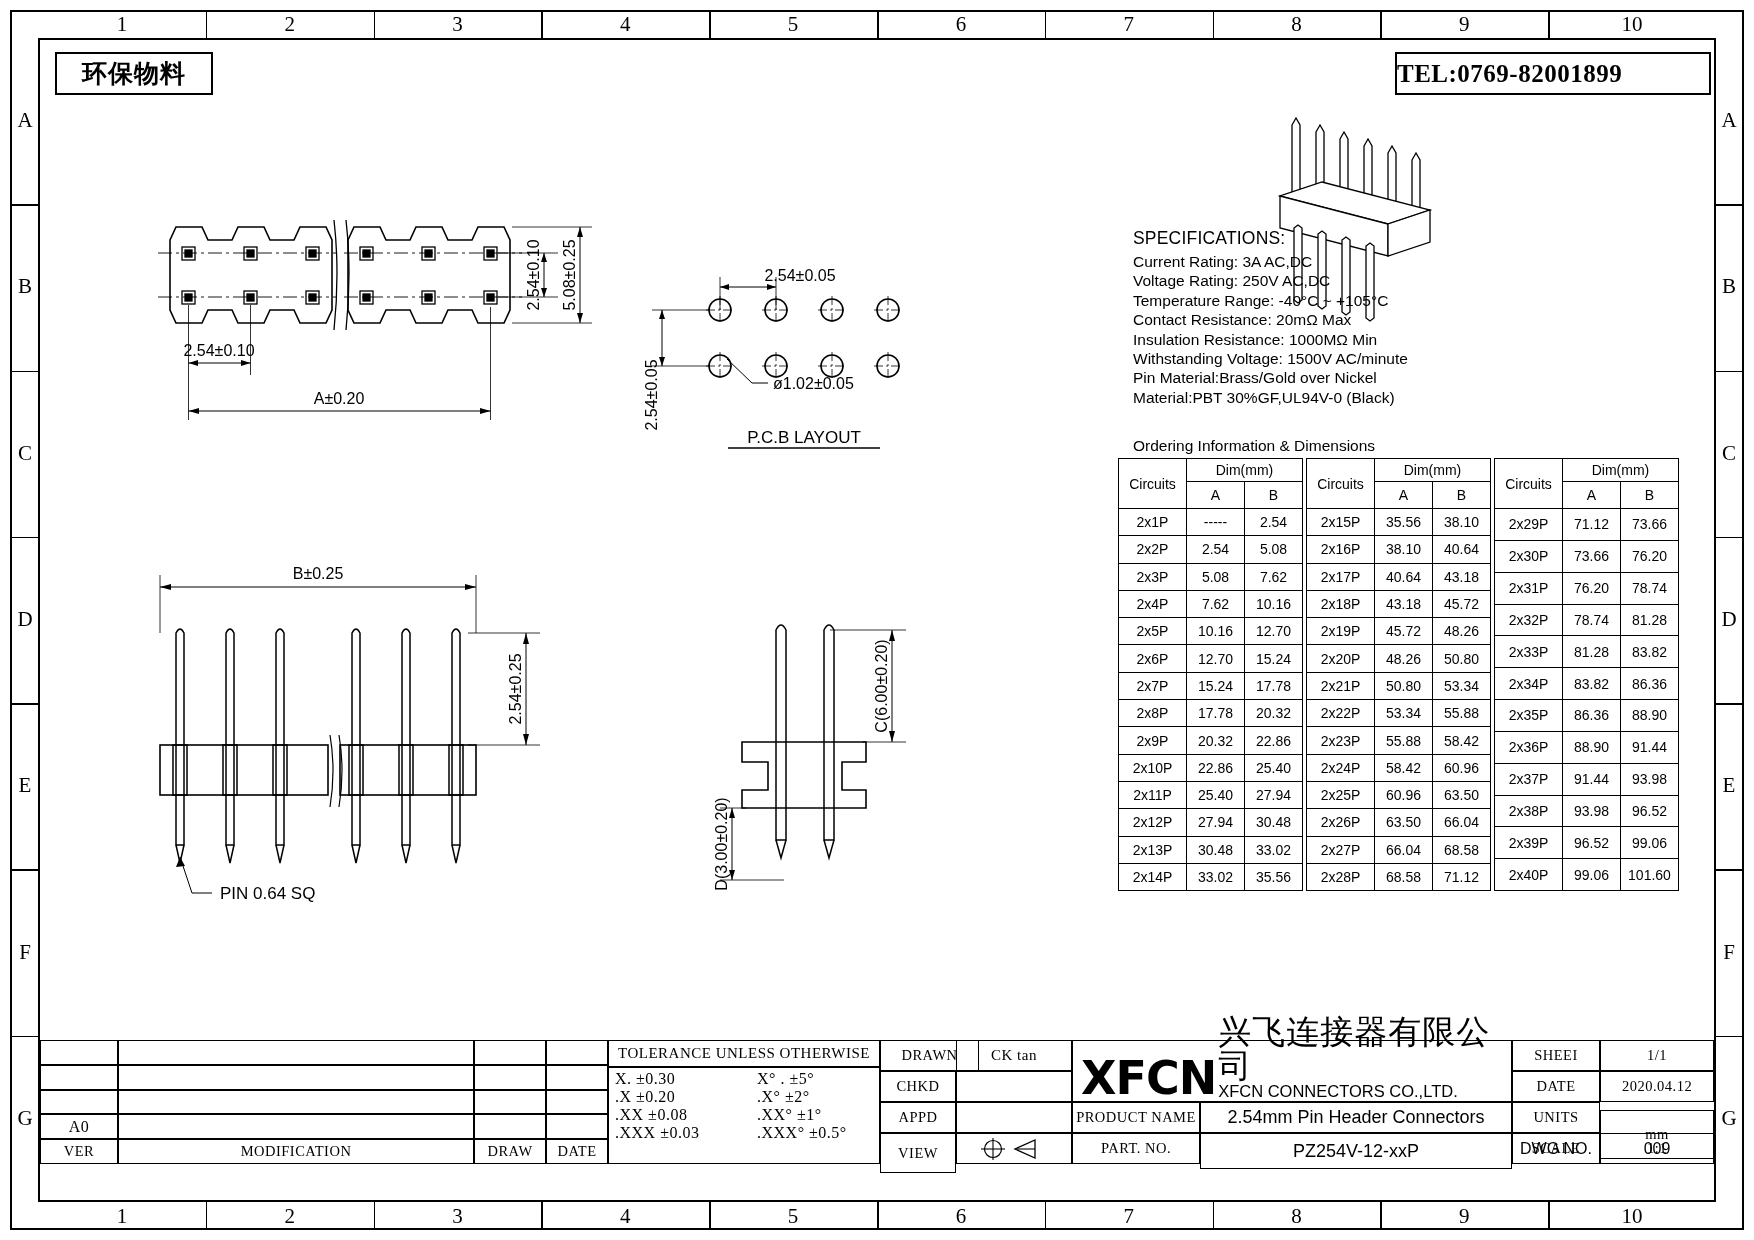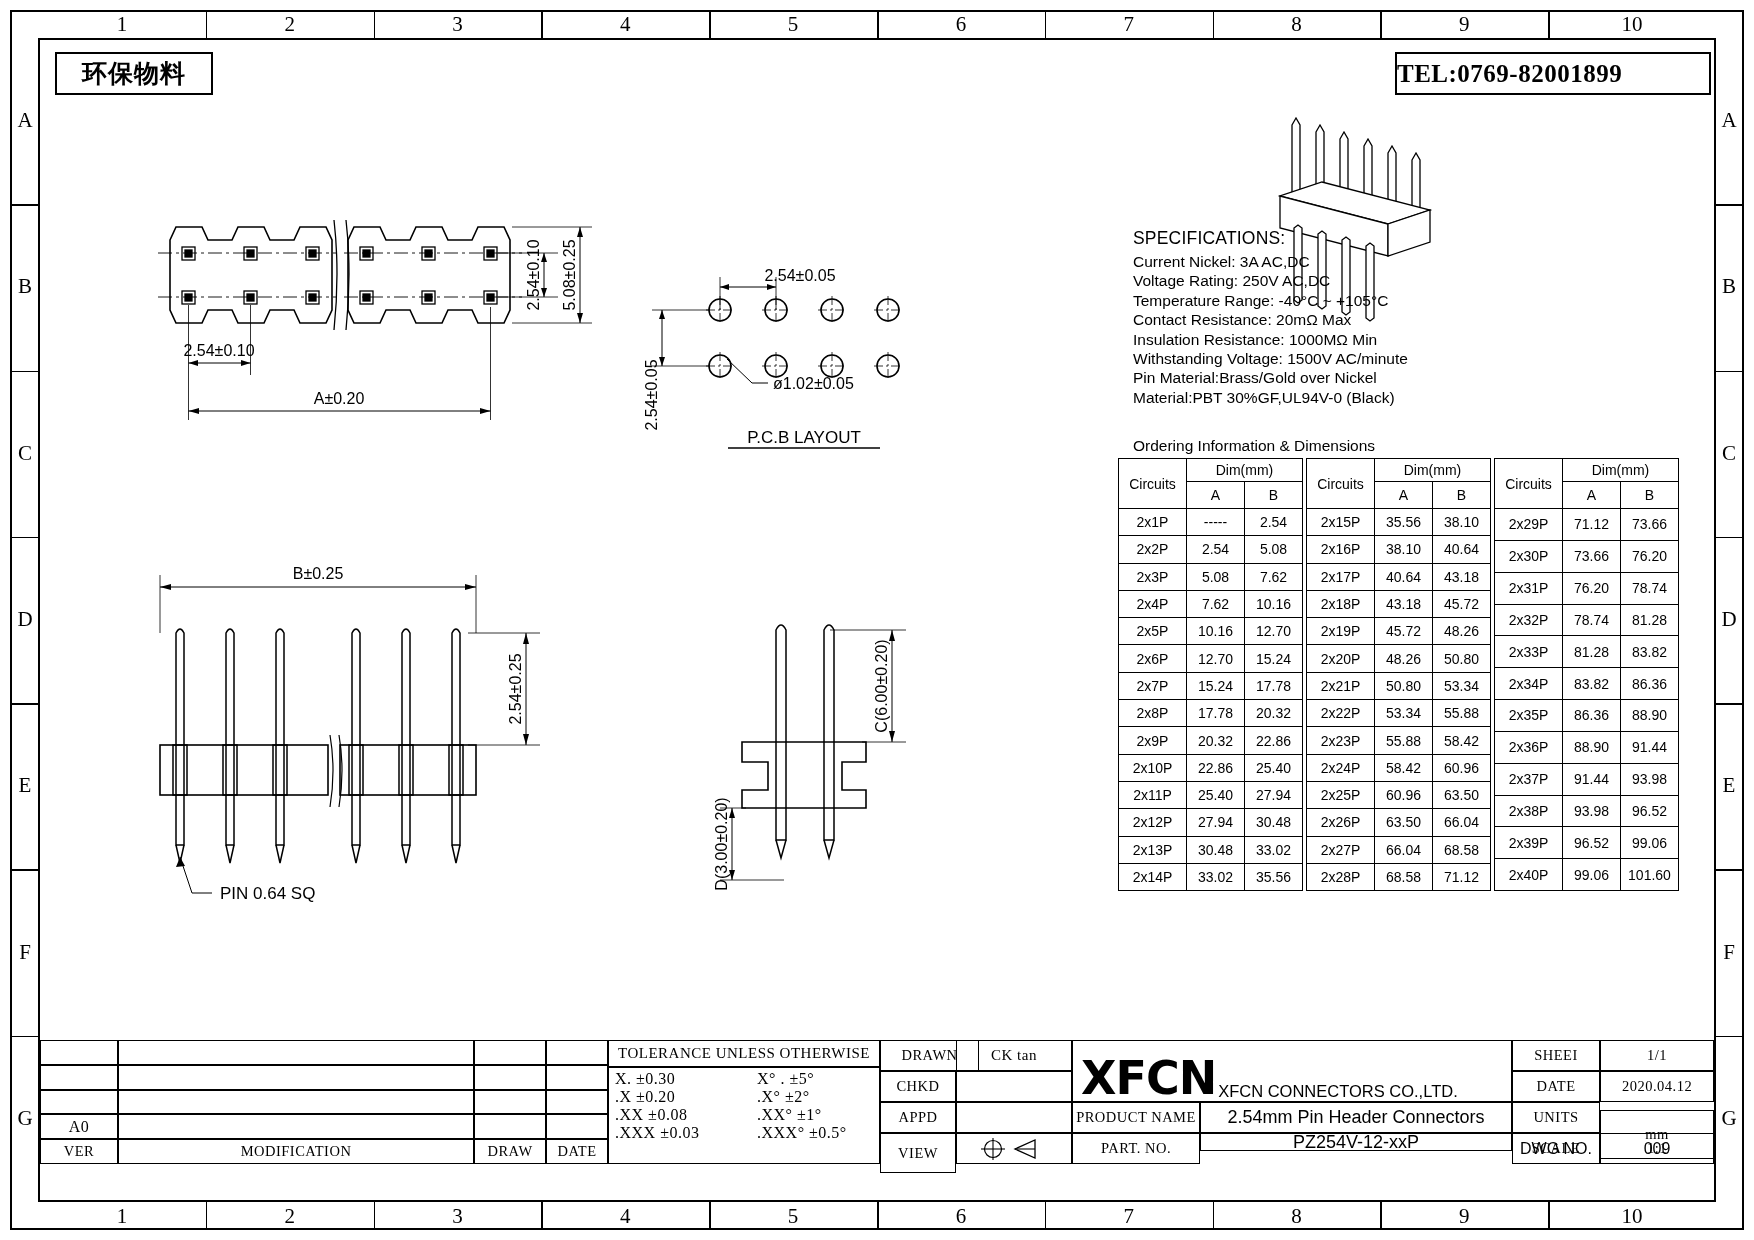--- a/index.html
+++ b/index.html
@@ -376,21 +376,21 @@
         <path d="M48,134 L52,131 L56,134 L56,206 L52,209 L48,206 Z"></path>
         <path d="M72,140 L76,137 L80,140 L80,212 L76,215 L72,212 Z"></path>
         <path d="M96,146 L100,143 L104,146 L104,218 L100,221 L96,218 Z"></path>
       </g>
     </g>
   </svg>
 
   <div id="specs">
     <div class="hd">SPECIFICATIONS:</div>
     <div id="spec-lines">
-        <div class="ln">Current Nickel: 3A AC,DC</div>
+        <div class="ln">Current Rating: 3A AC,DC</div>
         <div class="ln">Voltage Rating: 250V AC,DC</div>
         <div class="ln">Temperature Range: -40°C ~ +105°C</div>
         <div class="ln">Contact Resistance: 20mΩ Max</div>
         <div class="ln">Insulation Resistance: 1000MΩ Min</div>
         <div class="ln">Withstanding Voltage: 1500V AC/minute</div>
         <div class="ln">Pin Material:Brass/Gold over Nickel</div>
         <div class="ln">Material:PBT 30%GF,UL94V-0 (Black)</div>
       </div>
   </div>
   <div id="ordering-title">Ordering Information &amp; Dimensions</div>
@@ -717,35 +717,36 @@
         <line x1="10" y1="12" x2="34" y2="12" stroke="#000" stroke-width="1.1"></line>
         <path d="M64,3 L64,21 L44,12 Z" fill="none" stroke="#000" stroke-width="1.3"></path>
         <line x1="44" y1="12" x2="64" y2="12" stroke="#000" stroke-width="1.1"></line>
       </svg>
     </div>
 
     <div class="cell" style="left:1032px;top:0;width:440px;height:62px;">
       <div style="display:flex;align-items:flex-end;height:100%;padding-left:8px;">
         <span id="logo-xfcn">XFCN</span>
         <span style="display:inline-block;margin-left:2px;padding-bottom:1px;">
+          <span id="logo-cn" style="display:block;">兴飞连接器有限公司</span>
           <span id="logo-en" style="display:block;">XFCN CONNECTORS CO.,LTD.</span>
         </span>
       </div>
     </div>
 
     <div class="cell ctr" style="left:1032px;top:62px;width:128px;height:31px;">
       <span class="lbl">PRODUCT NAME</span>
     </div>
     <div class="cell ctr" style="left:1160px;top:62px;width:312px;height:31px;">
       <span style="font-size:18px;">2.54mm Pin Header Connectors</span>
     </div>
     <div class="cell ctr" style="left:1032px;top:93px;width:128px;height:31px;">
       <span class="lbl">PART. NO.</span>
     </div>
-    <div class="cell ctr" style="left:1160px;top:93px;width:312px;height:18px;">
+    <div class="cell ctr" style="left:1160px;top:93px;width:312px;height:36px;">
       <span style="font-size:18px;">PZ254V-12-xxP</span>
     </div>
 
     <div class="cell ctr" style="left:1472px;top:0;width:88px;height:31px;">
       <span class="lbl">SHEEI</span>
     </div>
     <div class="cell ctr" style="left:1560px;top:0;width:114px;height:31px;">
       <span class="lbl">1/1</span>
     </div>
     <div class="cell ctr" style="left:1472px;top:31px;width:88px;height:31px;">

